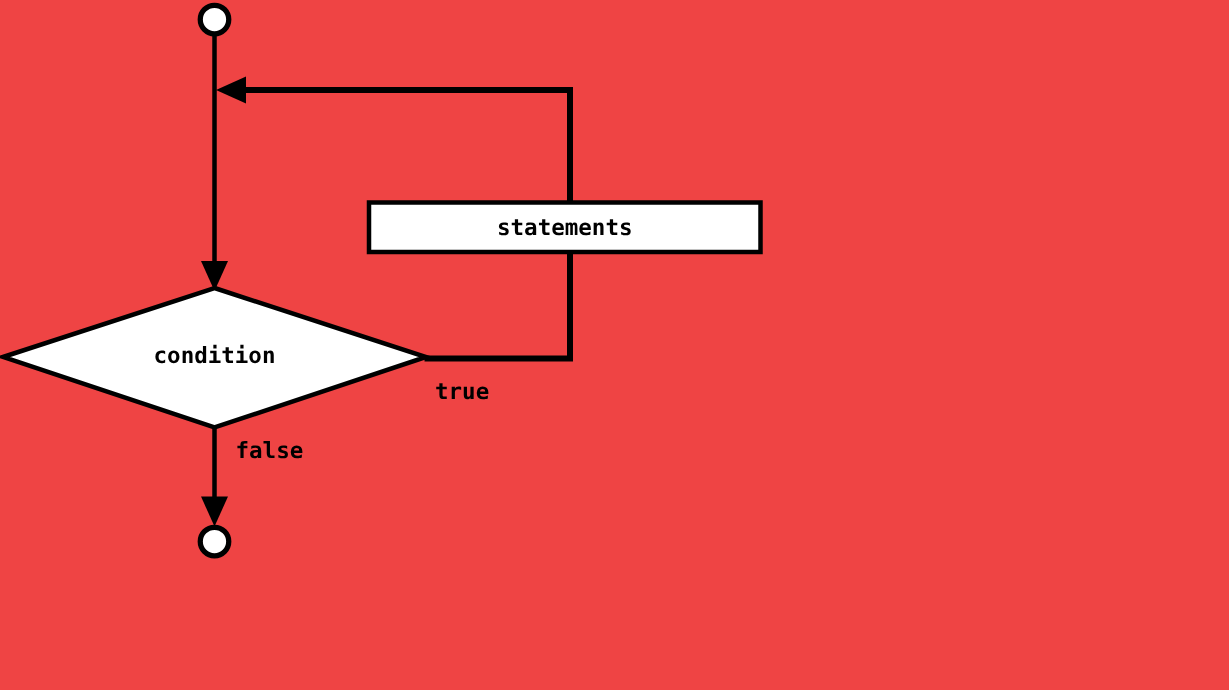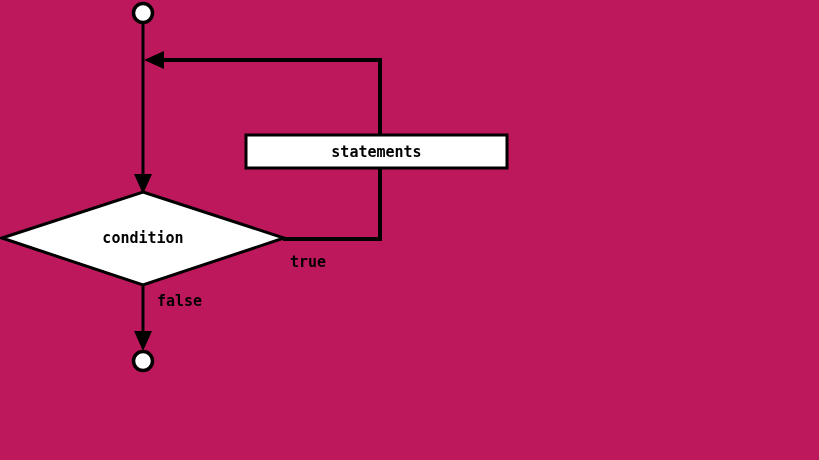--- a/index.html
+++ b/index.html
@@ -8,21 +8,21 @@
     padding: 0;
     background: #ffffff;
   }
   body {
     font-family: "DejaVu Sans Mono", "Liberation Mono", monospace;
   }
   #canvas {
     position: relative;
     width: 819px;
     height: 460px;
-    background: #be185d;
+    background: #ef4444;
     overflow: hidden;
   }
   #flow-svg {
     position: absolute;
     left: 0;
     top: 0;
     width: 819px;
     height: 460px;
     display: block;
   }

